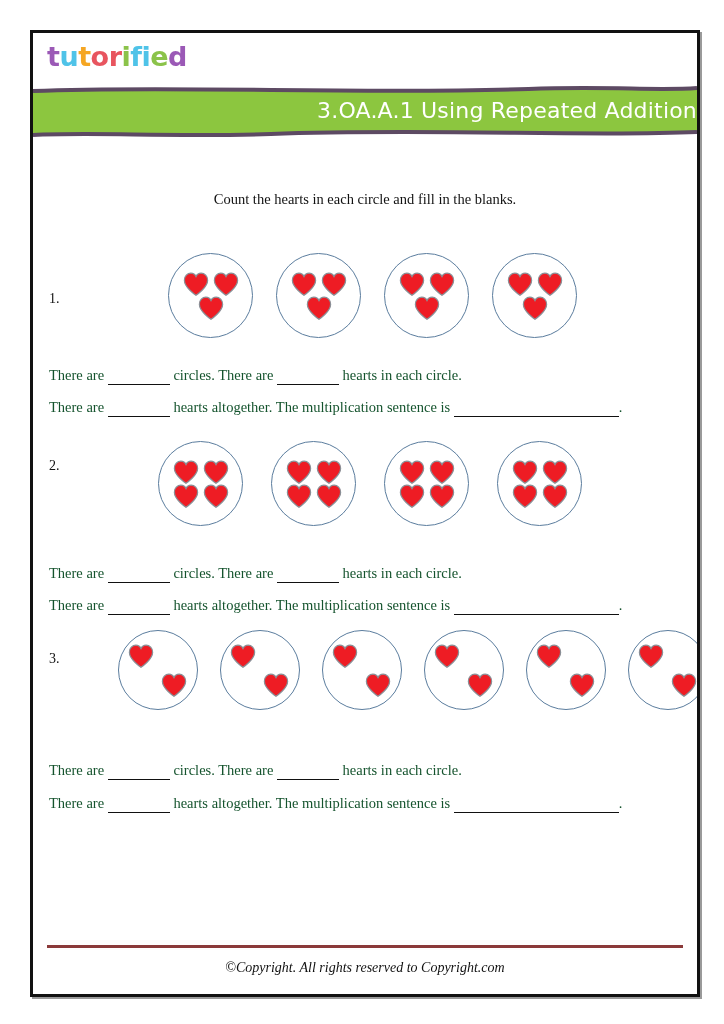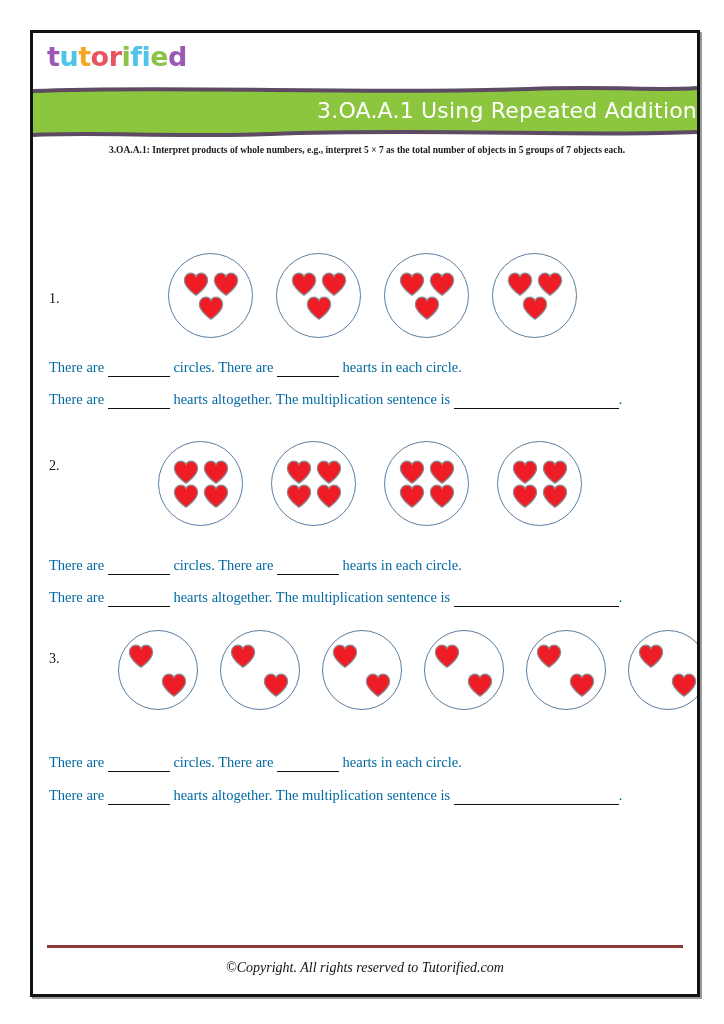--- a/index.html
+++ b/index.html
@@ -124,22 +124,23 @@
     position: absolute;
     width: 26px;
     height: 24px;
   }
   .heart svg { width: 100%; height: 100%; display: block; }
 
   .blank-line {
     position: absolute;
     left: 16px;
     font-size: 14.5px;
-    color: #0369a1;
+    color: #14532d;
     white-space: nowrap;
+    margin-top: 8px;
   }
   .blank {
     display: inline-block;
     border-bottom: 1px solid #111111;
     vertical-align: baseline;
   }
   .blank.short { width: 62px; }
   .blank.long { width: 165px; }
 
   
@@ -173,22 +174,22 @@
 
     <div id="banner-wrap">
       <svg viewBox="0 0 670 52" preserveAspectRatio="none">
         <path id="banner-fill" d="M0,6 C150,0 330,10 500,4 C580,1 630,6 670,3 L670,47 C560,52 400,43 240,49 C140,52 60,47 0,50 Z" fill="#8CC63F"></path>
         <path id="banner-edge-top" d="M0,6 C150,0 330,10 500,4 C580,1 630,6 670,3" fill="none" stroke-width="4" stroke="#5d4a63"></path>
         <path id="banner-edge-bottom" d="M0,50 C60,47 140,52 240,49 C400,43 560,52 670,47" fill="none" stroke-width="4" stroke="#5d4a63"></path>
       </svg>
       <div id="banner-title" style="color: rgb(255, 255, 255);">3.OA.A.1 Using Repeated Addition</div>
     </div>
 
-    <div id="standard-text">3.OA.A.1: Interpret products of whole numbers, e.g., interpret 5 × 7 as the total number of objects in 5 groups of 7 objects each.</div>
-
+
+    <div id="directions">Count the hearts in each circle and fill in the blanks.</div>
 
     <div id="problems-container">
         <div class="problem">
           <div class="prob-number" style="top: 258px;">1.</div>
           <div class="circle-row" style="left: 135px; top: 220px; gap: 23px;">
             <div class="circle" style="width: 85px; height: 85px; border-color: rgb(91, 125, 158);">
               <div class="heart" style="left: 14px; top: 18px;">
                 <svg viewBox="0 0 32 30">
                   <path d="M16,29 C16,29 1.5,19.5 1.5,10.2 C1.5,5.2 5.2,1.5 9.6,1.5 C12.6,1.5 14.9,3.2 16,5.6 C17.1,3.2 19.4,1.5 22.4,1.5 C26.8,1.5 30.5,5.2 30.5,10.2 C30.5,19.5 16,29 16,29 Z" fill="#ee1c24" stroke="#8a8f96" stroke-width="1.6"></path>
                 </svg>
@@ -429,16 +430,16 @@
                 </svg>
               </div>
             </div>
           </div>
           <div class="blank-line" style="top: 721px;"><span>There are </span><span class="blank short">&nbsp;</span><span> circles. There are </span><span class="blank short">&nbsp;</span><span> hearts in each circle.</span></div>
           <div class="blank-line" style="top: 754px;"><span>There are </span><span class="blank short">&nbsp;</span><span> hearts altogether. The multiplication sentence is </span><span class="blank long">&nbsp;</span><span>.</span></div>
         </div>
       </div>
 
     <div id="footer-rule" style="background: rgb(139, 58, 58);"></div>
-    <div id="footer-text">©Copyright. All rights reserved to Tutorified.com</div>
+    <div id="footer-text">©Copyright. All rights reserved to Copyright.com</div>
 
   </div>
 </div>
 
 </body></html>

